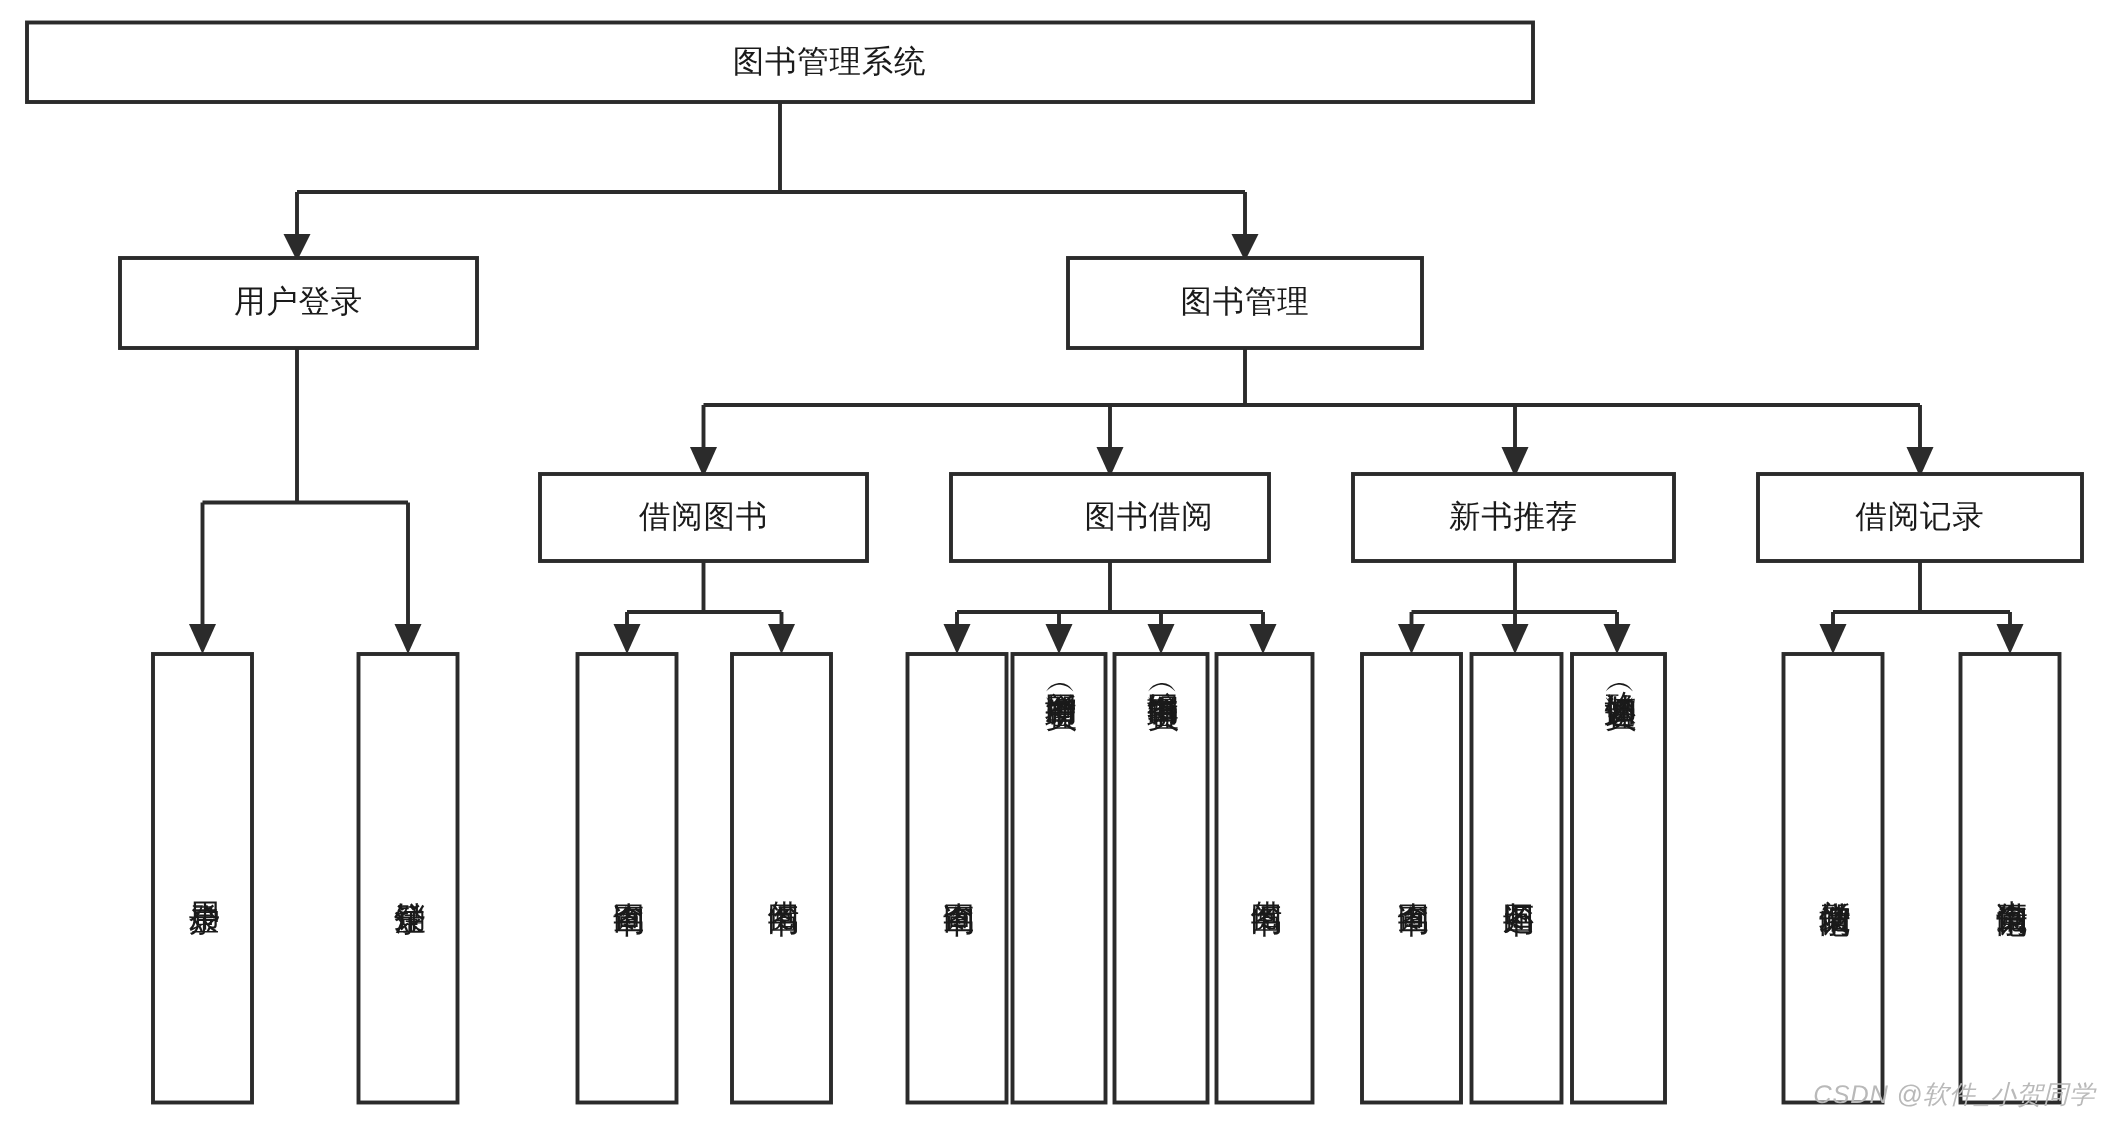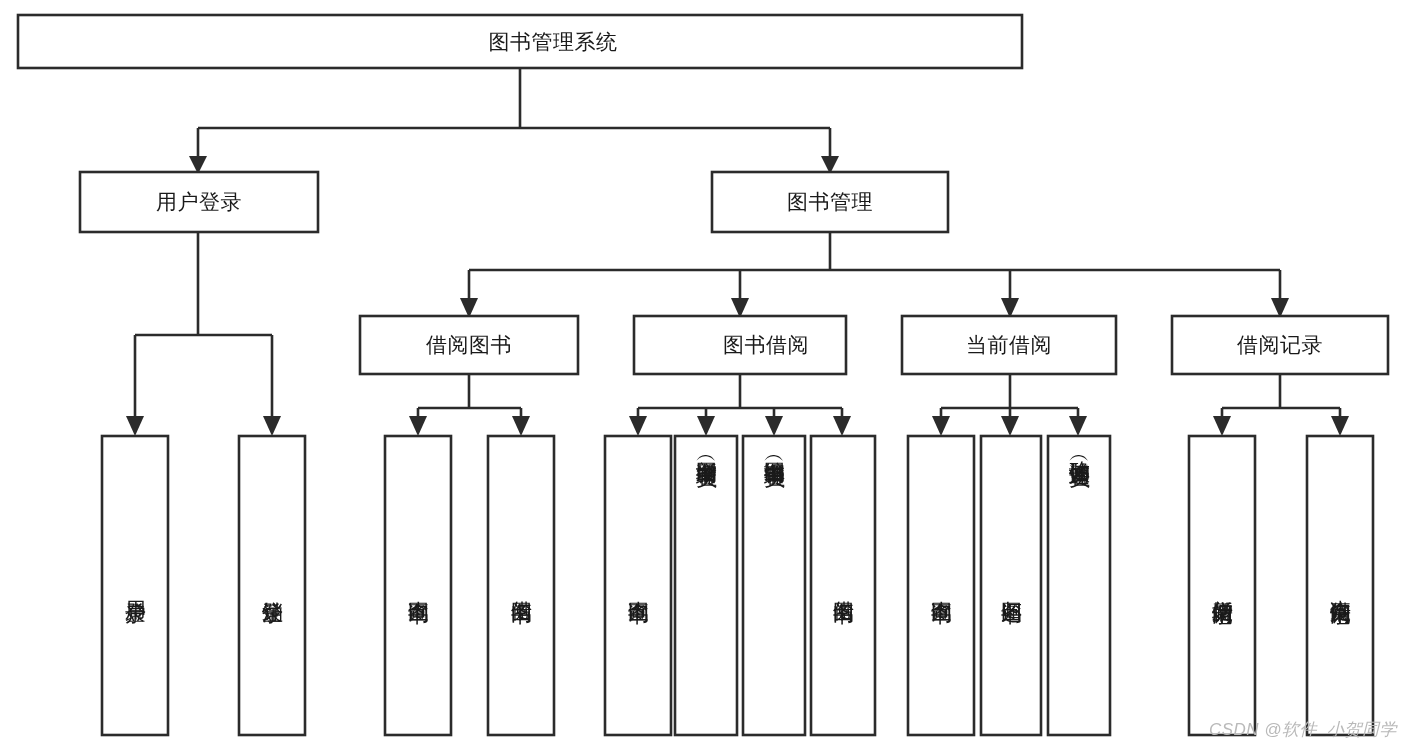--- a/index.html
+++ b/index.html
@@ -191,21 +191,21 @@
     <rect class="node-box" x="1307" y="436" width="66" height="299"></rect>
   </svg>
 
   <div class="node-label-h" style="left:18px; top:15px; width:1004px; height:53px;margin-left:33px;">图书管理系统</div>
 
   <div class="node-label-h" style="left:80px; top:172px; width:238px; height:60px;">用户登录</div>
   <div class="node-label-h" style="left:712px; top:172px; width:236px; height:60px;">图书管理</div>
 
   <div class="node-label-h" style="left:360px; top:316px; width:218px; height:58px;">借阅图书</div>
   <div class="node-label-h" style="left:634px; top:316px; width:212px; height:58px;margin-left:26px;">图书借阅</div>
-  <div class="node-label-h" style="left:902px; top:316px; width:214px; height:58px;">当前借阅</div>
+  <div class="node-label-h" style="left:902px; top:316px; width:214px; height:58px;">新书推荐</div>
   <div class="node-label-h" style="left:1172px; top:316px; width:216px; height:58px;">借阅记录</div>
 
   <div class="node-label-v" style="left:102px; top:436px; width:66px; height:299px;">用户登录</div>
   <div class="node-label-v" style="left:239px; top:436px; width:66px; height:299px;">注销登录</div>
 
   <div class="node-label-v" style="left:385px; top:436px; width:66px; height:299px;">查询图书</div>
   <div class="node-label-v" style="left:488px; top:436px; width:66px; height:299px;">借阅图书</div>
 
   <div class="node-label-v" style="left:605px; top:436px; width:66px; height:299px;">查询图书</div>
   <div class="node-label-v" style="left:675px; top:436px; width:62px; height:299px; justify-content:flex-start; padding-top:8px; box-sizing:border-box;">新增图书（管理员）</div>

